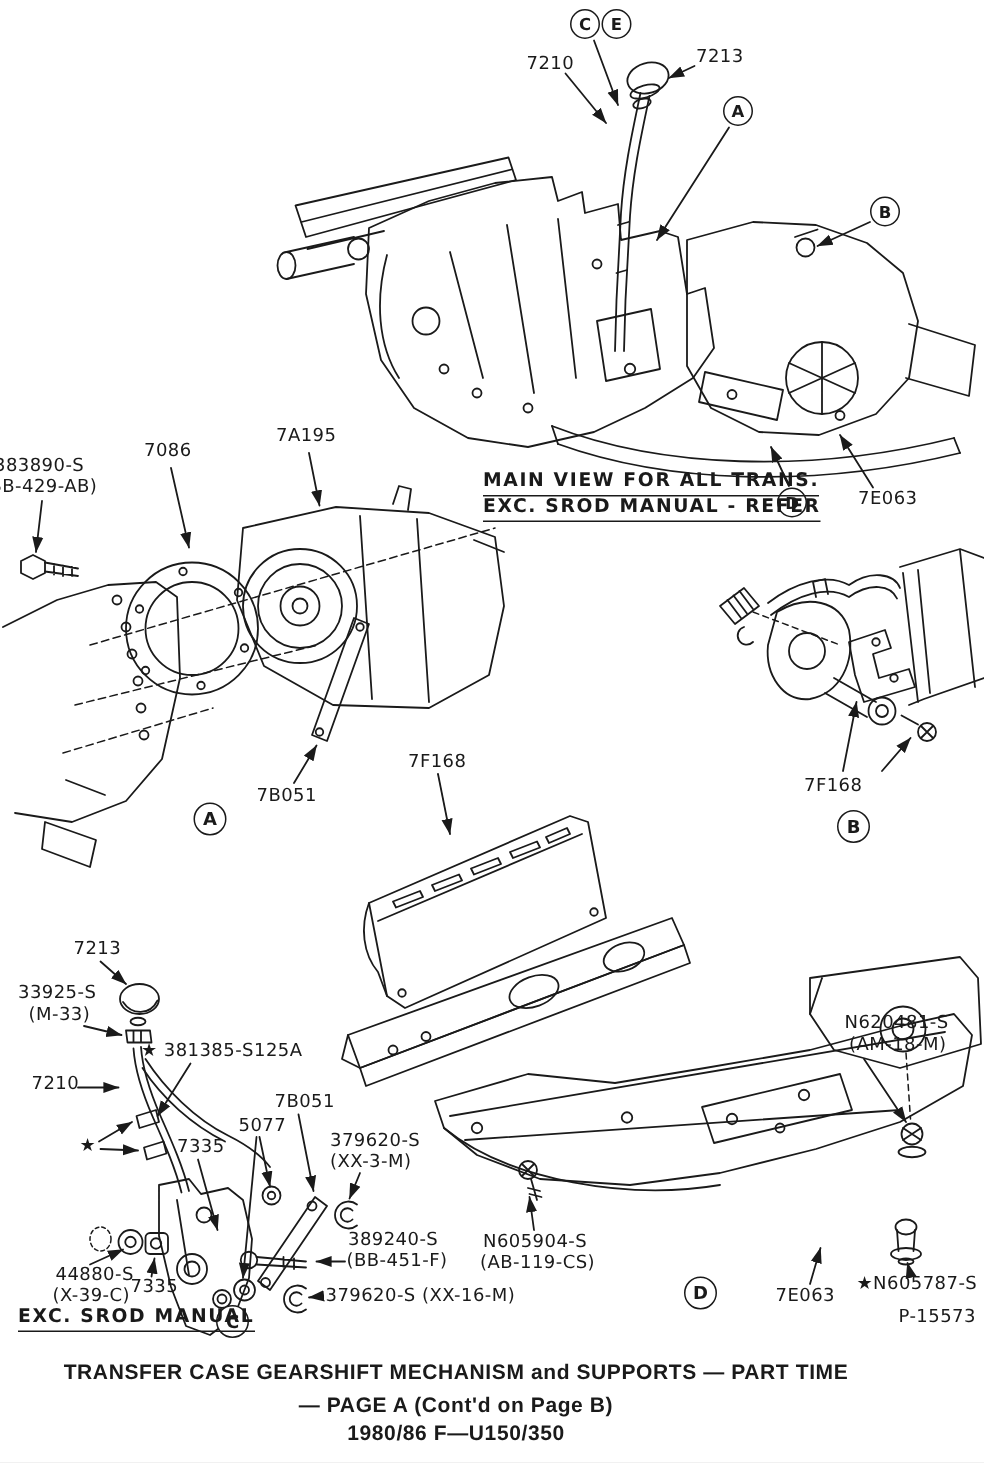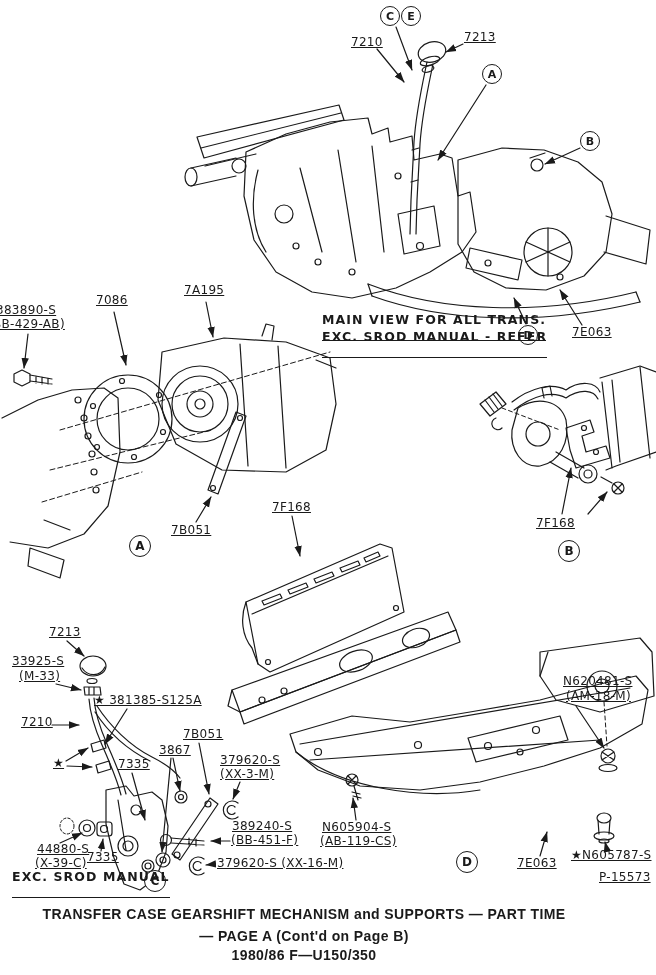--- a/index.html
+++ b/index.html
@@ -1,24 +1,24 @@
 <!DOCTYPE html>
 <html><head>
 <meta charset="utf-8">
 <style>
   html,body{margin:0;padding:0;background:#e8e8e8;}
   .page{position:relative;width:656px;height:975px;background:#ffffff;overflow:hidden;
         font-family:"DejaVu Sans",sans-serif;color:#1a1a1a;}
   svg.art{position:absolute;left:0;top:0;}
-  .lbl{position:absolute;font-size:12px;letter-spacing:.3px;line-height:13px;white-space:nowrap;text-decoration:underline;}
+  .lbl{position:absolute;font-size:12px;letter-spacing:.3px;line-height:13px;white-space:nowrap;}
   .co{position:absolute;border:1.7px solid #1a1a1a;border-radius:50%;background:#fff;
       display:flex;align-items:center;justify-content:center;font-weight:bold;box-sizing:border-box;}
   .co-sm{width:20px;height:20px;font-size:11px;}
   .co-lg{width:22px;height:22px;font-size:12px;}
-  .ul{display:inline-block;border-bottom:1.7px solid #1a1a1a;padding-bottom:14px;}
+  .ul{display:inline-block;border-bottom:1.7px solid #1a1a1a;padding-bottom:4px;}
   .note{font-weight:bold;font-size:12.5px;letter-spacing:1.1px;}
   .cap{position:absolute;left:0;width:608px;text-align:center;
        font-family:"Liberation Sans",sans-serif;font-weight:bold;font-size:14px;letter-spacing:.4px;}
 </style>
 </head>
 <body>
 
 <div class="page">
 
   <svg class="art" width="656" height="975" viewBox="0 0 656 975">
@@ -305,21 +305,21 @@
   <div class="lbl" style="left:571px;top:849px">★N605787-S</div>
   <div class="lbl" style="left:599px;top:871px">P-15573</div>
 
   <div class="lbl" style="left:49px;top:626px">7213</div>
   <div class="lbl" style="left:12px;top:655px">33925-S</div>
   <div class="lbl" style="left:19px;top:670px">(M-33)</div>
   <div class="lbl" style="left:21px;top:716px">7210</div>
   <div class="lbl" style="left:94px;top:694px">★ 381385-S125A</div>
   <div class="lbl" style="left:53px;top:757px">★</div>
   <div class="lbl" style="left:118px;top:758px">7335</div>
-  <div class="lbl" style="left:159px;top:744px">3867</div>
+  <div class="lbl" style="left:159px;top:744px">5077</div>
   <div class="lbl" style="left:183px;top:728px">7B051</div>
   <div class="lbl" style="left:220px;top:754px">379620-S</div>
   <div class="lbl" style="left:220px;top:768px">(XX-3-M)</div>
   <div class="lbl" style="left:37px;top:843px">44880-S</div>
   <div class="lbl" style="left:35px;top:857px">(X-39-C)</div>
   <div class="lbl" style="left:87px;top:851px">7335</div>
   <div class="lbl" style="left:232px;top:820px">389240-S</div>
   <div class="lbl" style="left:231px;top:834px">(BB-451-F)</div>
   <div class="lbl" style="left:217px;top:857px">379620-S (XX-16-M)</div>
   <div class="lbl" style="left:12px;top:870px"><span class="note ul">EXC. SROD MANUAL</span></div>

